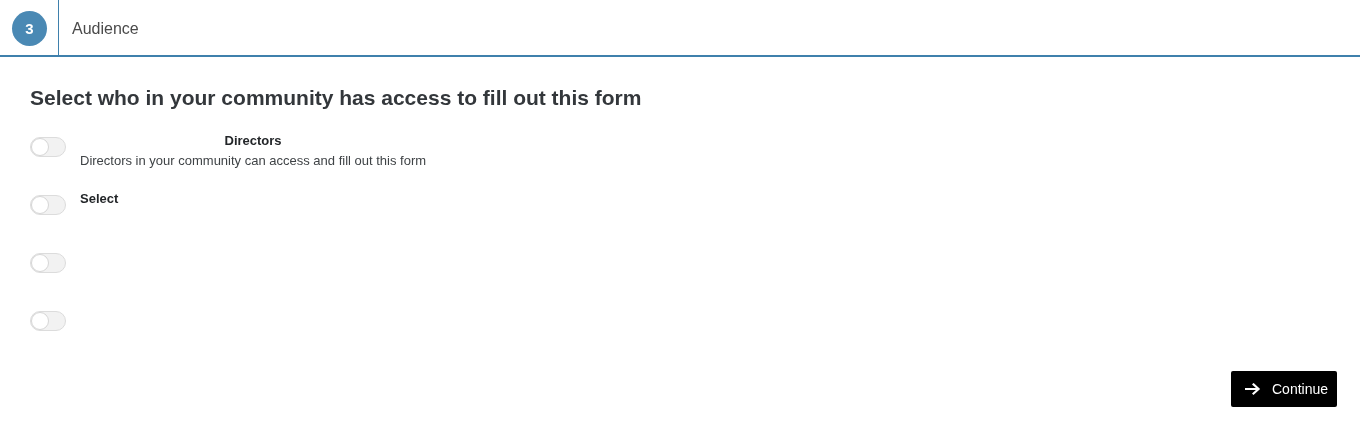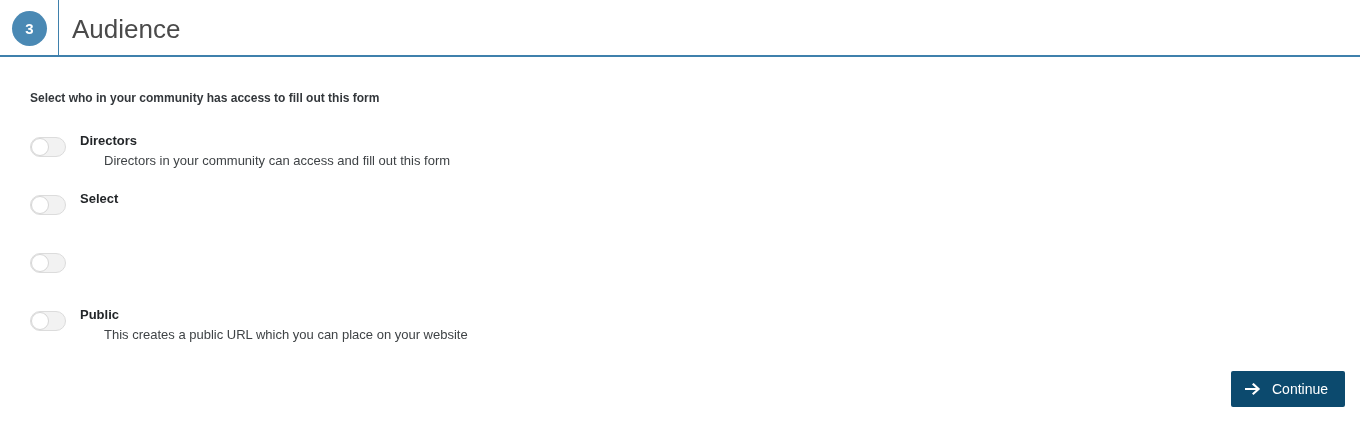--- a/index.html
+++ b/index.html
@@ -46,47 +46,48 @@
     left: 58px;
     top: 0;
     width: 1px;
     height: 57px;
     background: #3f80ac;
   }
   .step-title {
     position: absolute;
     left: 72px;
     top: 16px;
-    font-size: 26px;
+    font-size: 16px;
     color: #4a4a4a;
     line-height: 26px;
     white-space: nowrap;
   }
 
   
   .content {
     position: relative;
     padding: 0;
   }
   .section-heading {
     position: absolute;
     left: 30px;
     top: 31px;
-    font-size: 12px;
+    font-size: 21px;
     font-weight: bold;
     color: #33373b;
     line-height: 20px;
     white-space: nowrap;
   }
 
   .options {
     position: absolute;
     left: 30px;
     top: 75px;
     width: 900px;
+    text-align: center;
   }
   .option-row {
     position: relative;
     height: 58px;
   }
   .toggle {
     position: absolute;
     left: 0;
     top: 5px;
     width: 36px;
@@ -119,31 +120,30 @@
     color: #232629;
     line-height: 18px;
     white-space: nowrap;
   }
   .option-desc {
     margin-top: 2px;
     font-size: 13px;
     color: #3f4346;
     line-height: 18px;
     white-space: nowrap;
-    margin-left: 24px;
   }
 
   
   .continue-button {
     position: absolute;
     left: 1231px;
     top: 314px;
     height: 36px;
-    padding: 0 17px 0 14px;
-    background: #0c4a6e;
+    padding: 0 9px 0 14px;
+    background: #000000;
     border: none;
     border-radius: 2px;
     color: #ffffff;
     font-family: "Liberation Sans", sans-serif;
     font-size: 14px;
     display: flex;
     align-items: center;
     gap: 11px;
     cursor: pointer;
   }
@@ -191,24 +191,20 @@
 
     <div class="option-row">
       <div class="toggle">
         <div class="knob"></div>
       </div>
     </div>
 
     <div class="option-row">
       <div class="toggle">
         <div class="knob"></div>
-      </div>
-      <div class="option-text">
-        <div class="option-label">Public</div>
-        <div class="option-desc">This creates a public URL which you can place on your website</div>
       </div>
     </div>
 
   </div>
 
   <button class="continue-button">
     <span class="arrow-icon">
       <svg width="16" height="14" viewBox="0 0 16 14" aria-hidden="true">
         <path d="M1 7 H12 M8.5 2.4 L13.6 7 L8.5 11.6" fill="none" stroke="#ffffff" stroke-width="2.1" stroke-linecap="square" stroke-linejoin="miter"></path>
       </svg>

